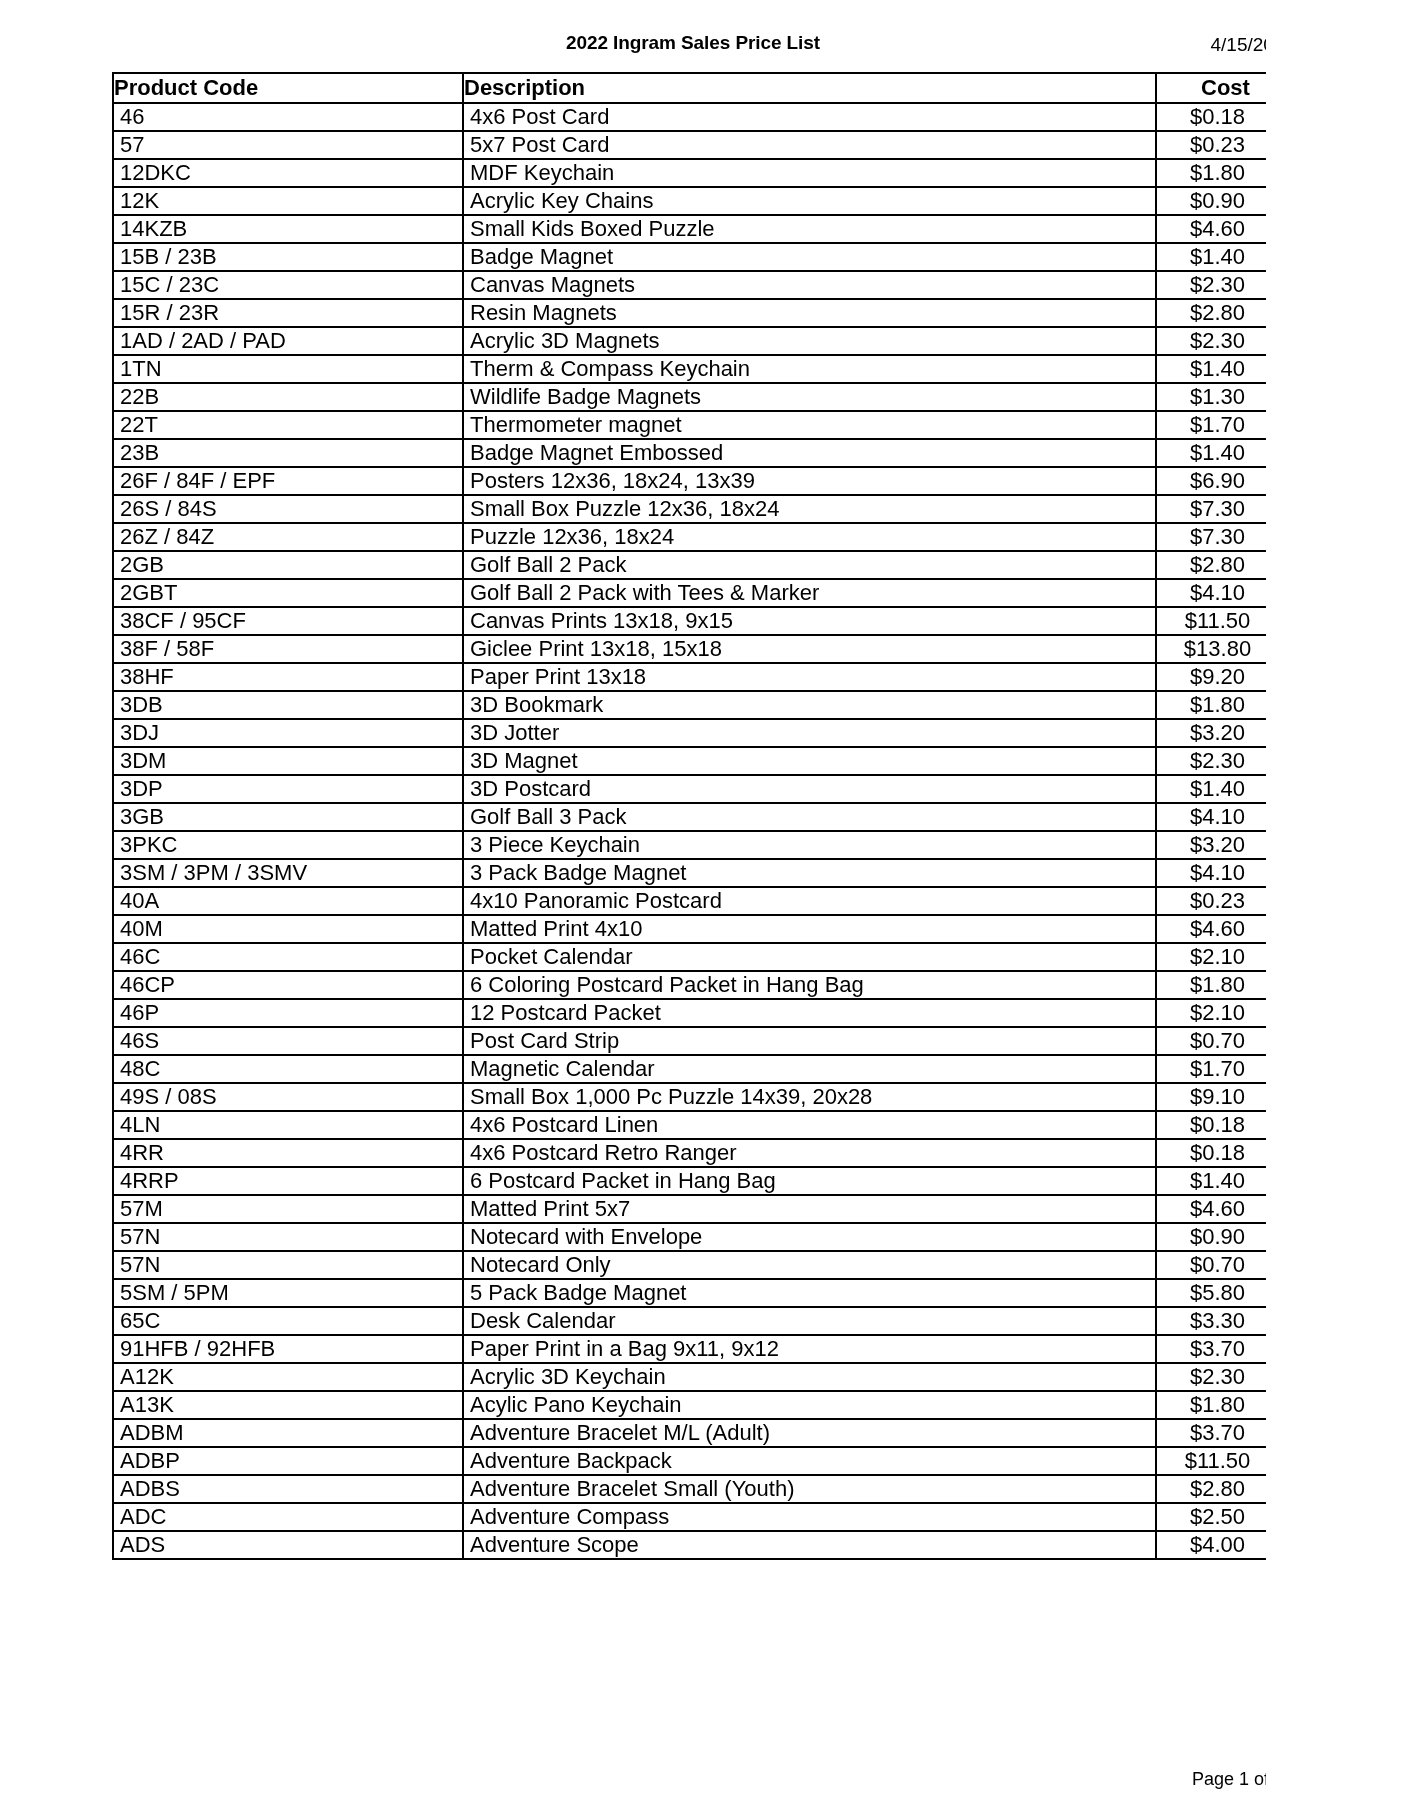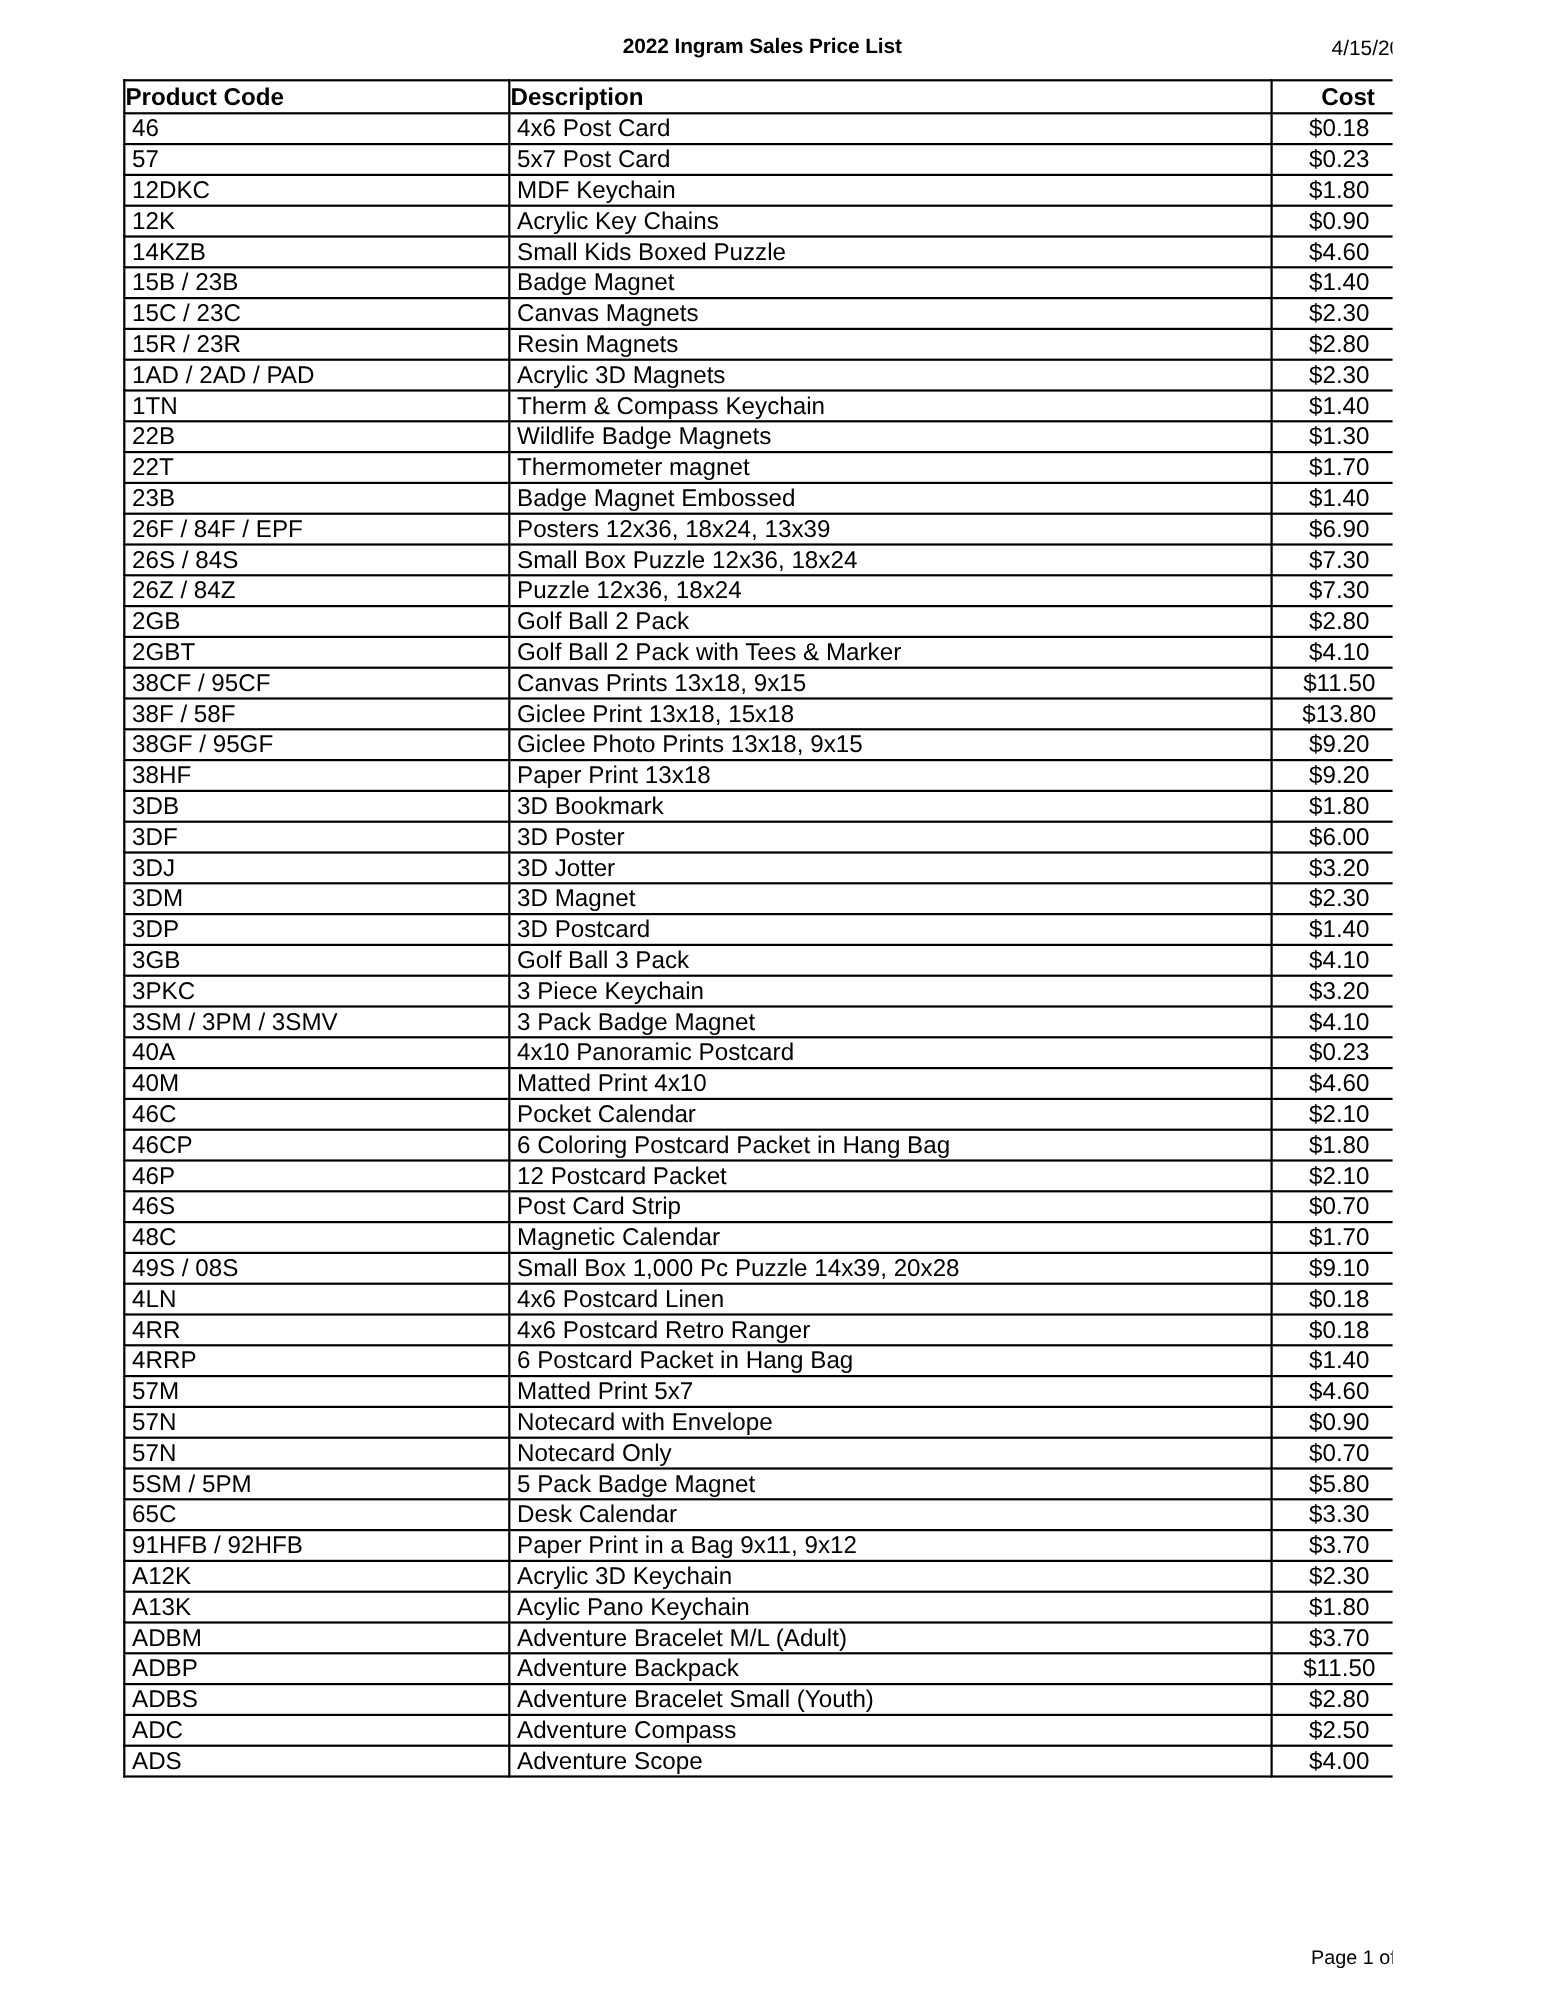--- a/index.html
+++ b/index.html
@@ -344,60 +344,38 @@
           </td>
           <td>
             <span class="cell-desc">Giclee Print 13x18, 15x18</span>
           </td>
           <td>
             <span class="cell-cost">$13.80</span>
           </td>
         </tr>
         <tr>
           <td>
-            <span class="cell-code">38GF / 95GF</span>
-          </td>
-          <td>
-            <span class="cell-desc">Giclee Photo Prints 13x18, 9x15</span>
+            <span class="cell-code">38HF</span>
+          </td>
+          <td>
+            <span class="cell-desc">Paper Print 13x18</span>
           </td>
           <td>
             <span class="cell-cost">$9.20</span>
           </td>
         </tr>
         <tr>
           <td>
-            <span class="cell-code">38HF</span>
-          </td>
-          <td>
-            <span class="cell-desc">Paper Print 13x18</span>
-          </td>
-          <td>
-            <span class="cell-cost">$9.20</span>
-          </td>
-        </tr>
-        <tr>
-          <td>
             <span class="cell-code">3DB</span>
           </td>
           <td>
             <span class="cell-desc">3D Bookmark</span>
           </td>
           <td>
             <span class="cell-cost">$1.80</span>
-          </td>
-        </tr>
-        <tr>
-          <td>
-            <span class="cell-code">3DF</span>
-          </td>
-          <td>
-            <span class="cell-desc">3D Poster</span>
-          </td>
-          <td>
-            <span class="cell-cost">$6.00</span>
           </td>
         </tr>
         <tr>
           <td>
             <span class="cell-code">3DJ</span>
           </td>
           <td>
             <span class="cell-desc">3D Jotter</span>
           </td>
           <td>

